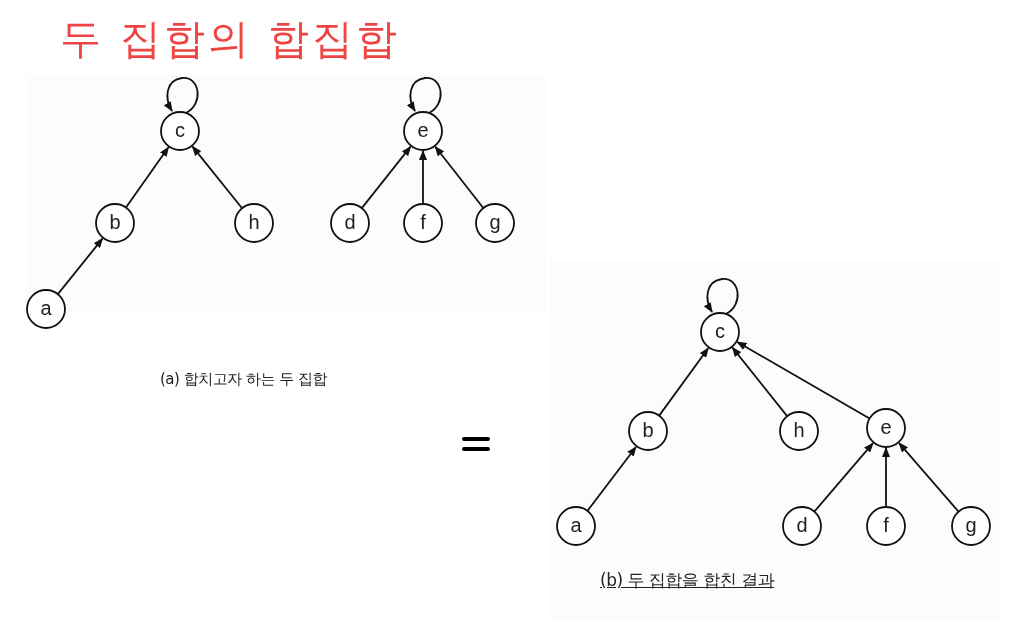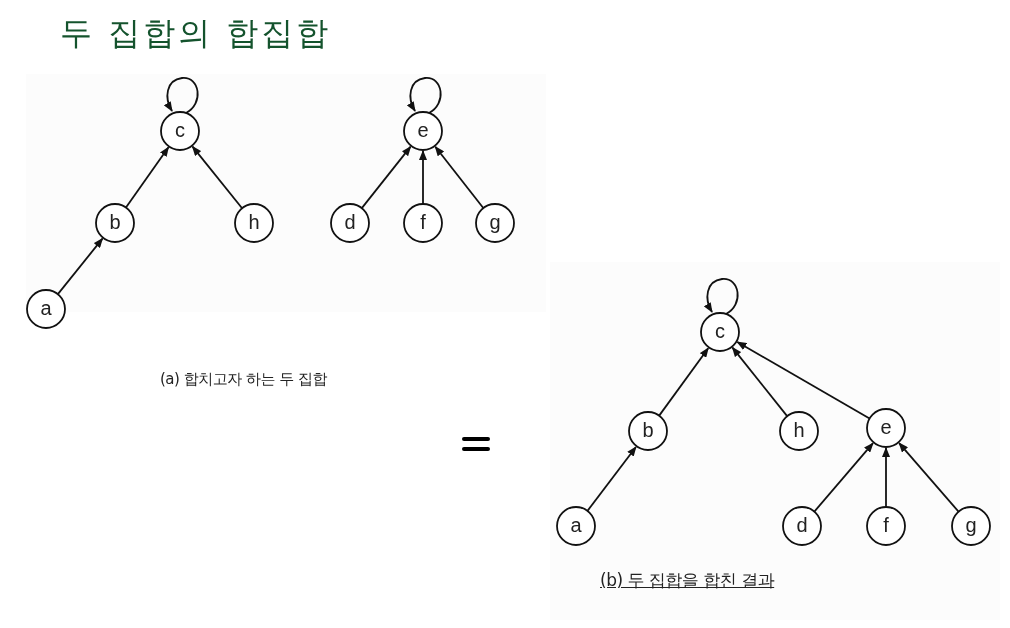--- a/index.html
+++ b/index.html
@@ -12,24 +12,24 @@
       height: 628px;
       position: relative;
       overflow: hidden;
       font-family: "DejaVu Sans", "Liberation Sans", sans-serif;
       color: #111111;
     }
     .slide-title {
       position: absolute;
       left: 60px;
       top: 12px;
-      font-size: 32px;
+      font-size: 41px;
       font-weight: normal;
       letter-spacing: 3px;
-      color: #14532d;
+      color: #ef4444;
       white-space: nowrap;
     }
     .panel {
       position: absolute;
       background: #fcfcfc;
     }
     .panel-a {
       left: 26px;
       top: 74px;
       width: 520px;

